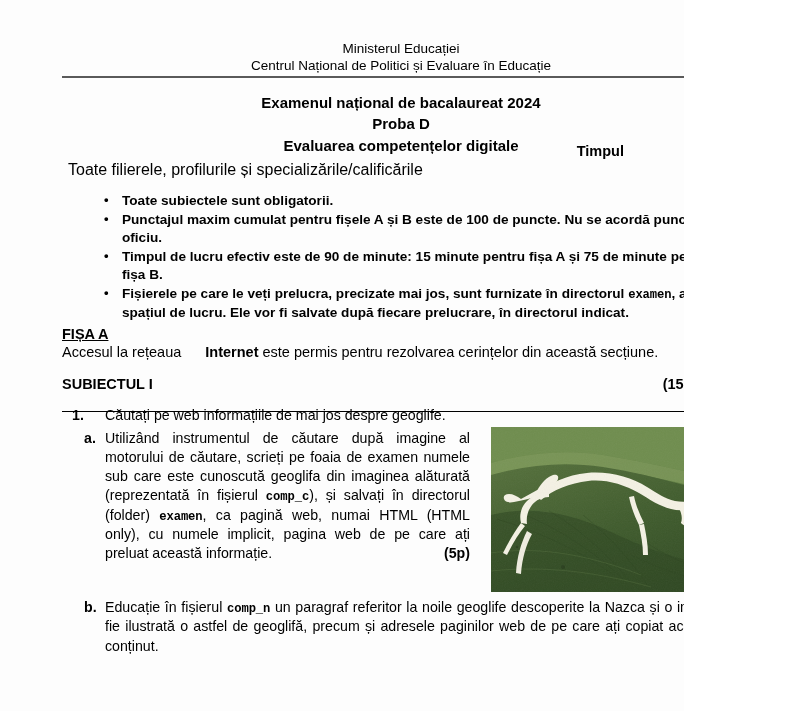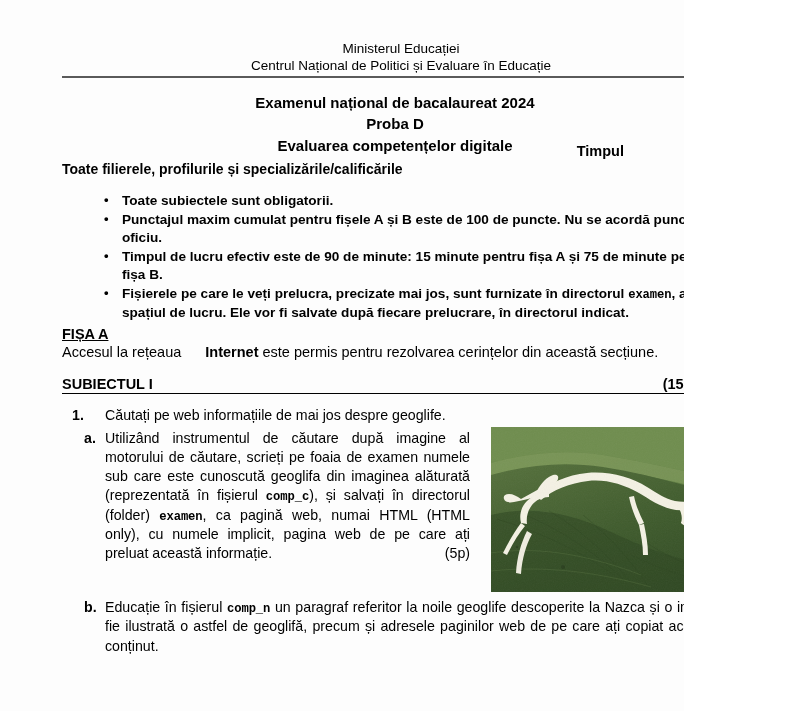--- a/index.html
+++ b/index.html
@@ -38,40 +38,40 @@
     left: 62px;
     width: 678px;
     height: 2px;
     background: #5a5a5a;
   }
 
   
   .title-block {
     position: absolute;
     top: 92px;
-    left: 56px;
+    left: 62px;
     width: 678px;
     text-align: center;
     font-weight: bold;
     font-size: 15px;
     line-height: 1.42;
   }
   .model-label {
     position: absolute;
     top: 143px;
     right: 60px;
     font-weight: bold;
     font-size: 14.5px;
   }
   .filiere-line {
     position: absolute;
     top: 161px;
-    left: 62px;
-    font-weight: bold;
-    font-size: 14px;
+    left: 68px;
+    font-weight: normal;
+    font-size: 16px;
   }
 
   
   .instructions {
     position: absolute;
     top: 192px;
     left: 62px;
     width: 678px;
     margin: 0;
     padding: 0;
@@ -121,21 +121,21 @@
     position: absolute;
     top: 376px;
     left: 62px;
     width: 678px;
     display: flex;
     align-items: baseline;
     justify-content: space-between;
     font-weight: bold;
     font-size: 14.5px;
     border-bottom: 1.6px solid #000;
-    padding-bottom: 1px;
+    padding-bottom: 19px;
   }
   .subiect-row .lbl { text-decoration: none; }
 
   
   .item1 {
     position: absolute;
     top: 406px;
     left: 62px;
     width: 690px;
     font-size: 14.2px;
@@ -158,21 +158,21 @@
     line-height: 1.345;
     text-align: justify;
   }
   .sub-item .letter {
     position: absolute;
     left: 22px;
     top: 0;
     font-weight: bold;
   }
   .pts {
-    font-weight: normal;
+    font-weight: bold;
     float: right;
   }
 
   .item-a {
     position: absolute;
     top: 429px;
     left: 62px;
     width: 365px;
     font-size: 14.2px;
   }

